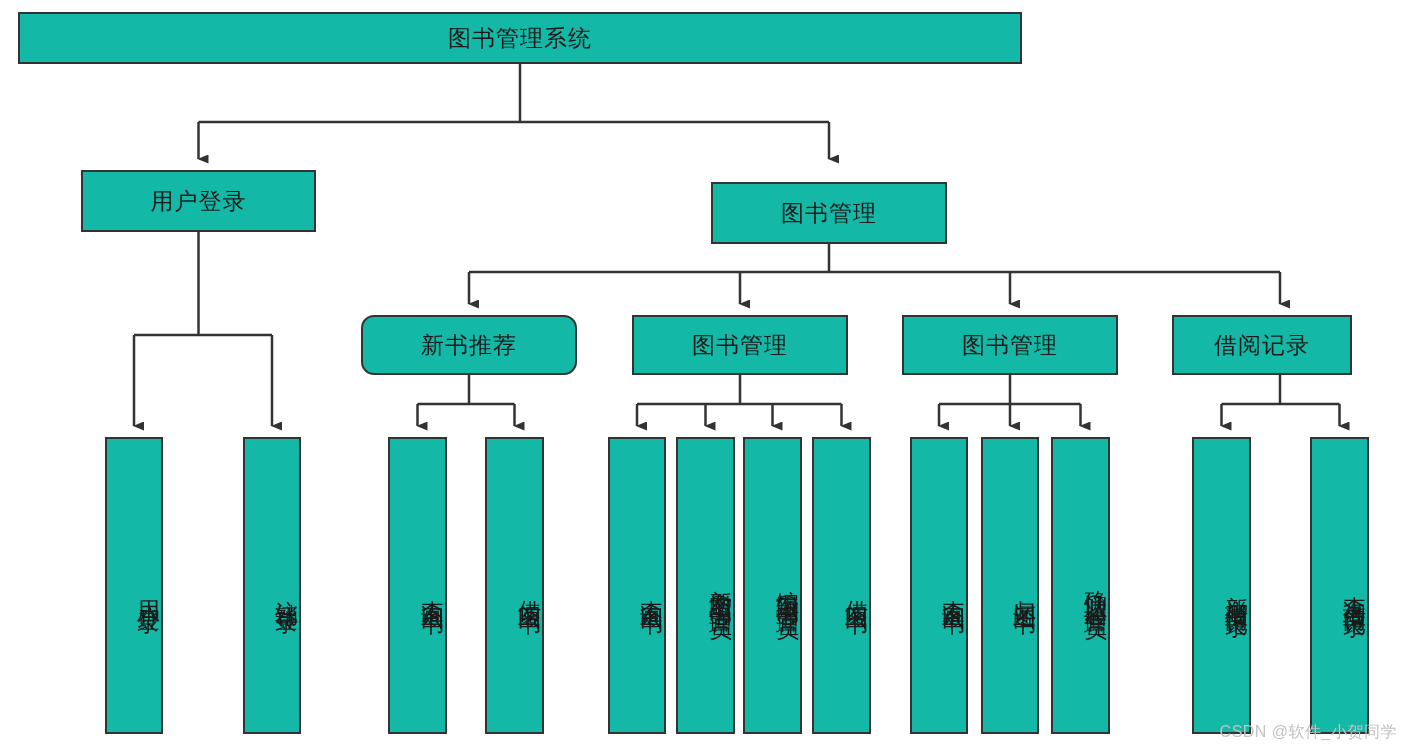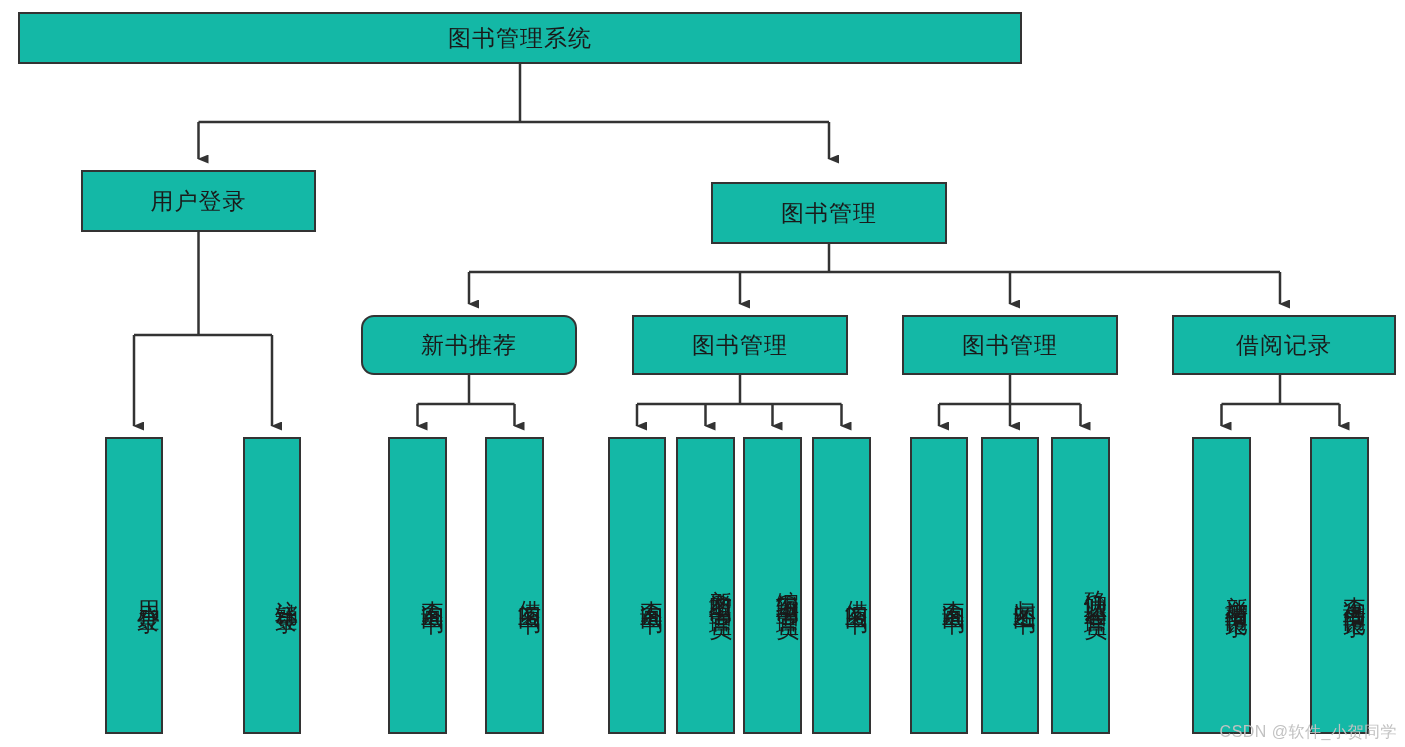--- a/index.html
+++ b/index.html
@@ -116,21 +116,21 @@
 
   <div class="node h" style="left:361px;top:315px;width:216px;height:60px;border-radius:13px;">
     <span class="lbl">新书推荐</span>
   </div>
   <div class="node h" style="left:632px;top:315px;width:216px;height:60px;">
     <span class="lbl">图书管理</span>
   </div>
   <div class="node h" style="left:902px;top:315px;width:216px;height:60px;">
     <span class="lbl">图书管理</span>
   </div>
-  <div class="node h" style="left:1172px;top:315px;width:224px;height:60px;">
+  <div class="node h" style="left:1172px;top:315px;width:180px;height:60px;">
     <span class="lbl">借阅记录</span>
   </div>
 
   <div class="node v" style="left:105px;top:437px;width:58px;height:297px;">
     <span class="lbl">用户登录</span>
   </div>
   <div class="node v" style="left:243px;top:437px;width:58px;height:297px;">
     <span class="lbl">注销登录</span>
   </div>
   <div class="node v" style="left:388px;top:437px;width:59px;height:297px;">

